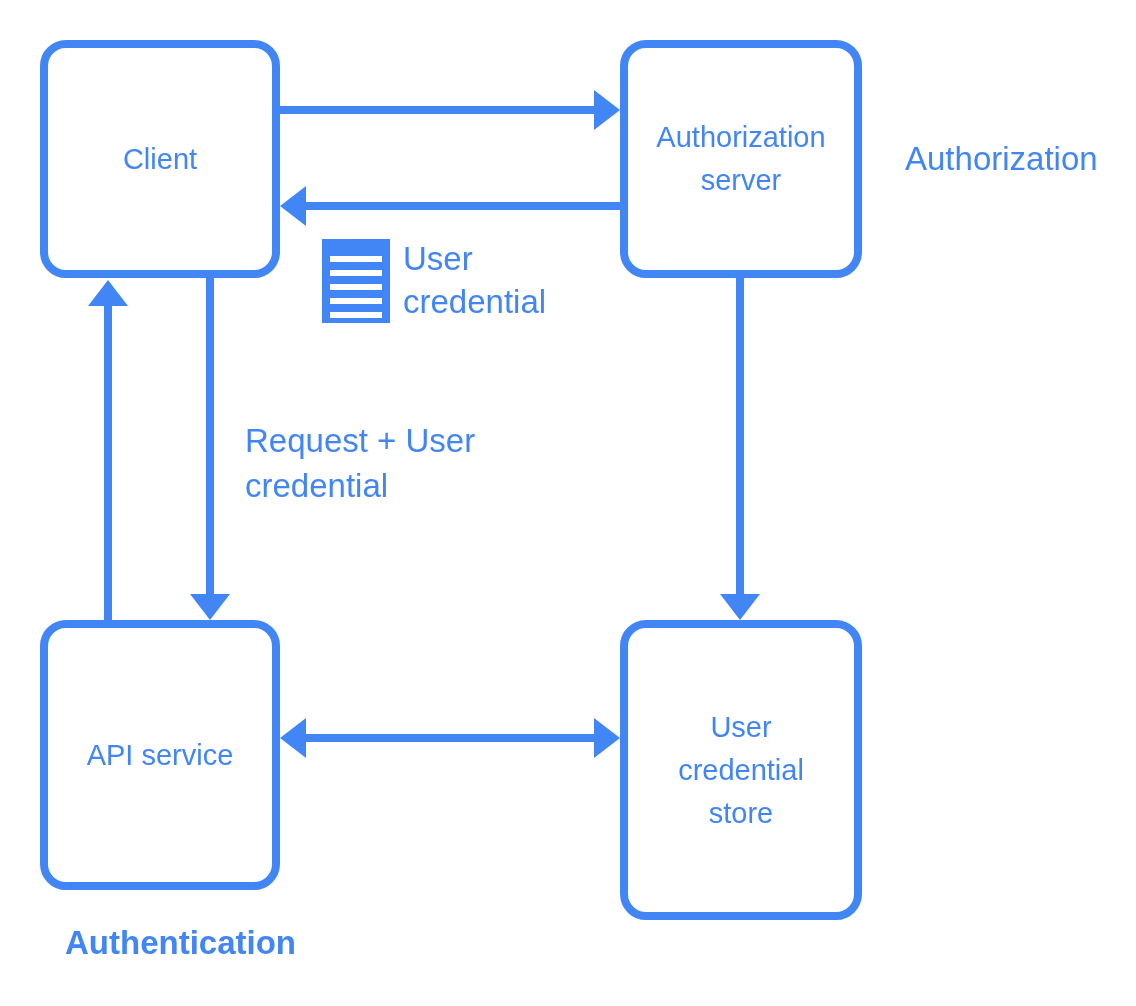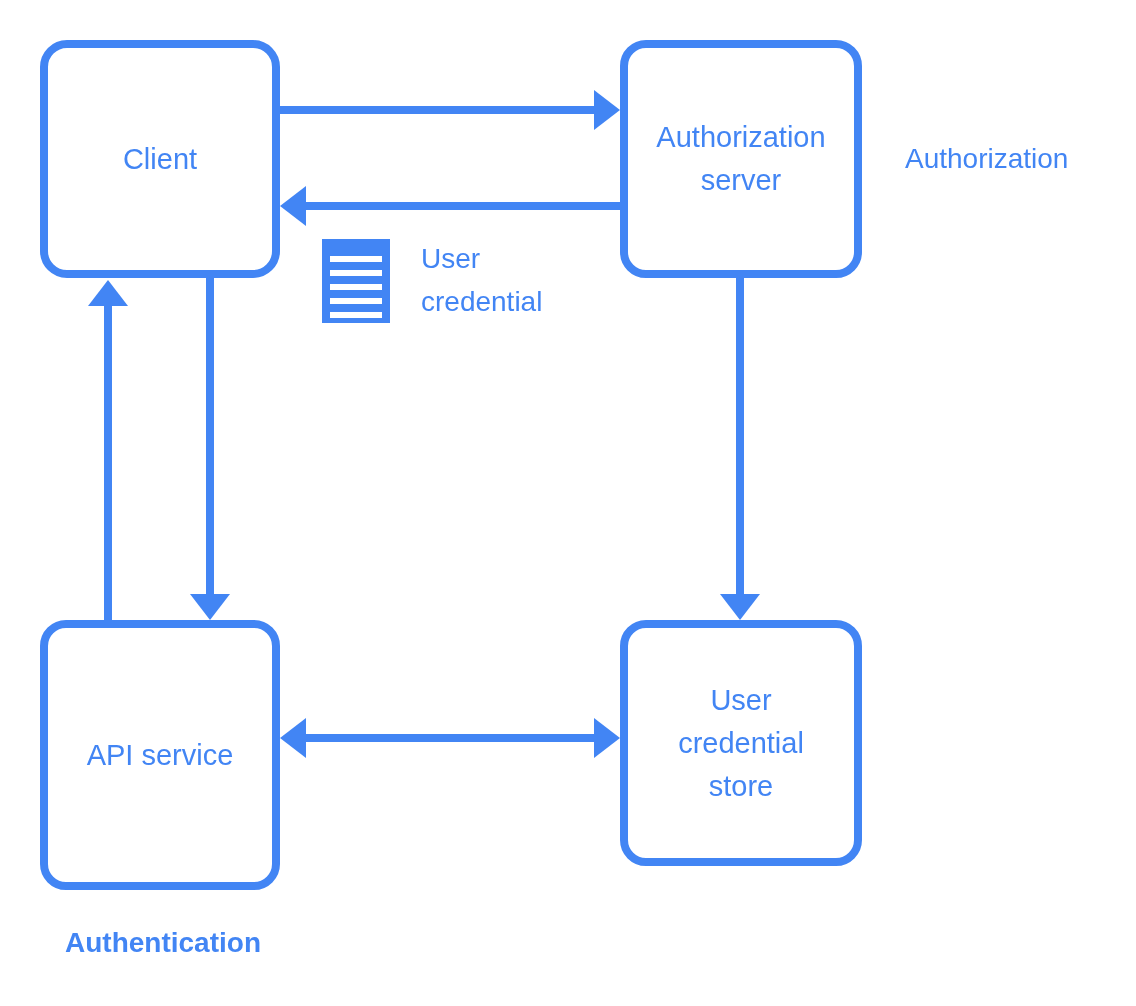--- a/index.html
+++ b/index.html
@@ -21,24 +21,24 @@
     display: flex;
     align-items: center;
     justify-content: center;
   }
   .node-label {
     color: var(--accent, #4285F4);
     font-size: 29px;
     line-height: 43px;
     text-align: center;
   }
-  #node-client        { left: 40px;  top: 40px;  width: 240px; height: 238px; border-radius: 27px; }
+  #node-client        { left: 40px;  top: 40px;  width: 240px; height: 238px; }
   #node-auth-server   { left: 620px; top: 40px;  width: 242px; height: 238px; }
   #node-api-service   { left: 40px;  top: 620px; width: 240px; height: 270px; }
-  #node-cred-store    { left: 620px; top: 620px; width: 242px; height: 246px; }
+  #node-cred-store    { left: 620px; top: 620px; width: 242px; height: 300px; }
   #node-auth-server .node-label { max-width: 200px; }
   #node-cred-store  .node-label { max-width: 145px; }
 
   
   .shaft-h { position: absolute; height: 8px; background: var(--accent, #4285F4); }
   .shaft-v { position: absolute; width: 8px;  background: var(--accent, #4285F4); }
   .head { position: absolute; width: 0; height: 0; }
   .head-right {
     border-top: 20px solid transparent; border-bottom: 20px solid transparent;
     border-left: 26px solid var(--accent, #4285F4);
@@ -68,25 +68,25 @@
   #doc-icon .stripe {
     height: 6px;
     margin-bottom: 8px;
     background: #ffffff;
   }
 
   
   .float-label {
     position: absolute;
     color: var(--accent, #4285F4);
-    font-size: 28px;
+    font-size: 33px;
     line-height: 43px;
     white-space: normal;
   }
-  #label-user-credential    { left: 421px; top: 237px; width: 155px; }
+  #label-user-credential    { left: 403px; top: 237px; width: 155px; }
   #label-request-credential { left: 245px; top: 418px; width: 235px; line-height: 45px; }
   #label-authorization      { left: 905px; top: 142px; line-height: 34px; }
   #label-authentication     { left: 65px;  top: 926px; line-height: 34px; font-weight: bold; }
 </style>
 </head>
 <body>
 
 <div id="canvas">
 
   <div class="node" id="node-client">
@@ -135,16 +135,17 @@
 
   <div id="doc-icon">
     <div class="stripe"></div>
     <div class="stripe"></div>
     <div class="stripe"></div>
     <div class="stripe"></div>
     <div class="stripe"></div>
   </div>
 
   <div class="float-label" id="label-user-credential">User credential</div>
+  <div class="float-label" id="label-request-credential">Request + User credential</div>
   <div class="float-label" id="label-authorization">Authorization</div>
   <div class="float-label" id="label-authentication">Authentication</div>
 
 </div>
 
 </body></html>

